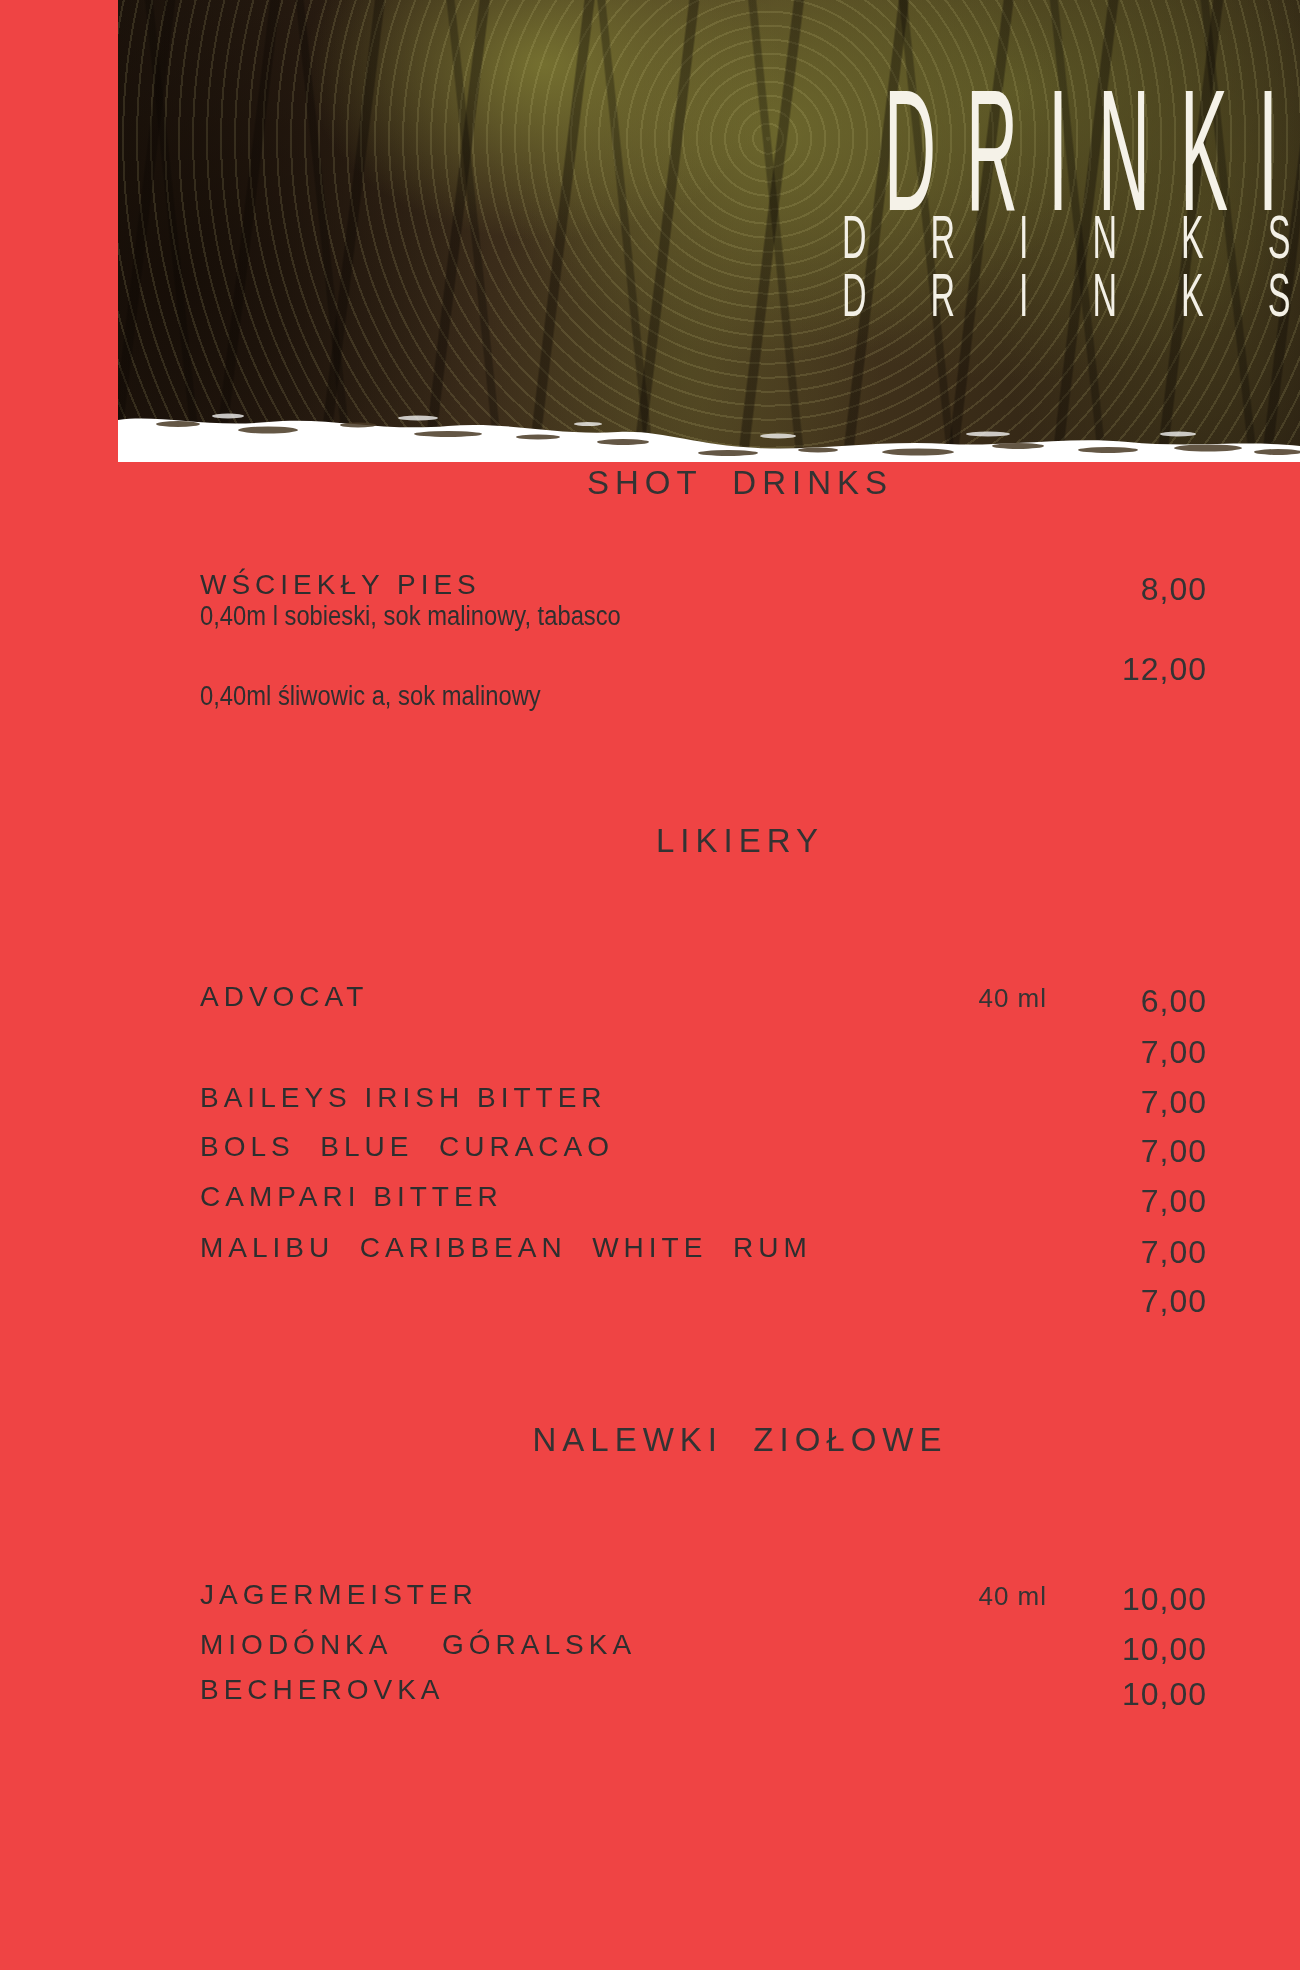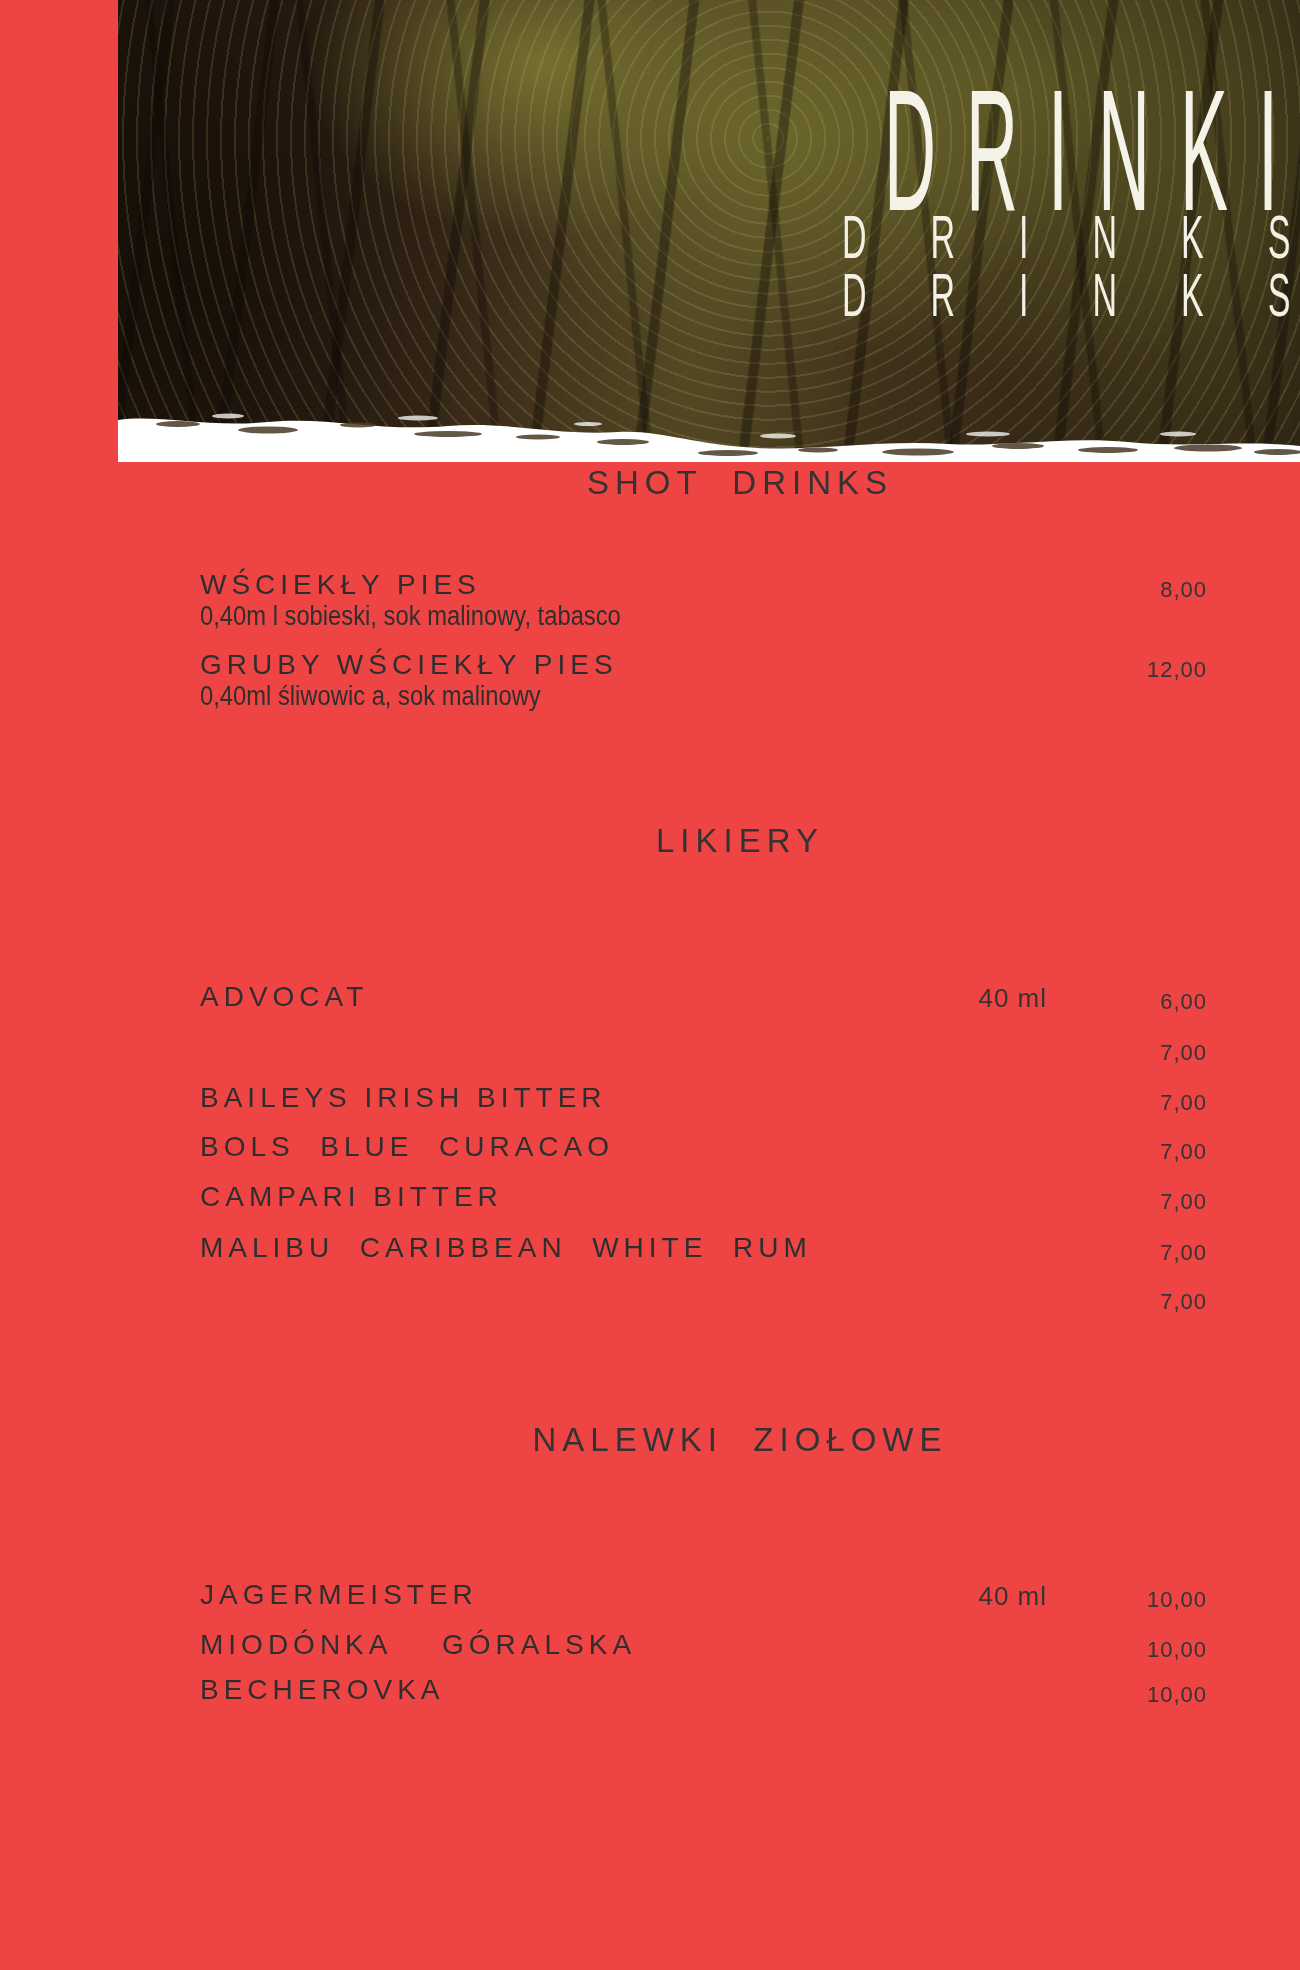--- a/index.html
+++ b/index.html
@@ -72,22 +72,22 @@
     font-size:27px;letter-spacing:0;color:#2f2f2f;
     transform:scaleX(0.88);transform-origin:top left;
     white-space:pre;line-height:1.1;
   }
   .item-vol{
     position:absolute;right:160px;top:2px;
     font-size:26px;color:#343434;letter-spacing:1px;
     white-space:pre;
   }
   .item-price{
-    position:absolute;right:0;top:8px;
-    font-size:22px;color:#343434;letter-spacing:1px;
+    position:absolute;right:0;top:2px;
+    font-size:32px;color:#343434;letter-spacing:1px;
     white-space:pre;
   }
 </style>
 </head>
 <body>
 
 <div id="page">
 
   <div id="photo">
     <div id="bark"></div>
@@ -126,21 +126,20 @@
   </div>
 
   <div class="section-title" style="top:464px">SHOT  DRINKS</div>
 
   <div class="row" style="top:569px">
     <span class="item-name">WŚCIEKŁY PIES</span>
     <span class="item-price">8,00</span>
     <span class="item-desc" style="top:33px">0,40m l sobieski, sok malinowy, tabasco</span>
   </div>
   <div class="row" style="top:649px">
-    <span class="item-name">GRUBY WŚCIEKŁY PIES</span>
     <span class="item-price">12,00</span>
     <span class="item-desc" style="top:33px">0,40ml śliwowic a, sok malinowy</span>
   </div>
 
   <div class="section-title" style="top:822px">LIKIERY</div>
 
   <div class="row" style="top:981px">
     <span class="item-name">ADVOCAT</span>
     <span class="item-vol">40 ml</span>
     <span class="item-price">6,00</span>

